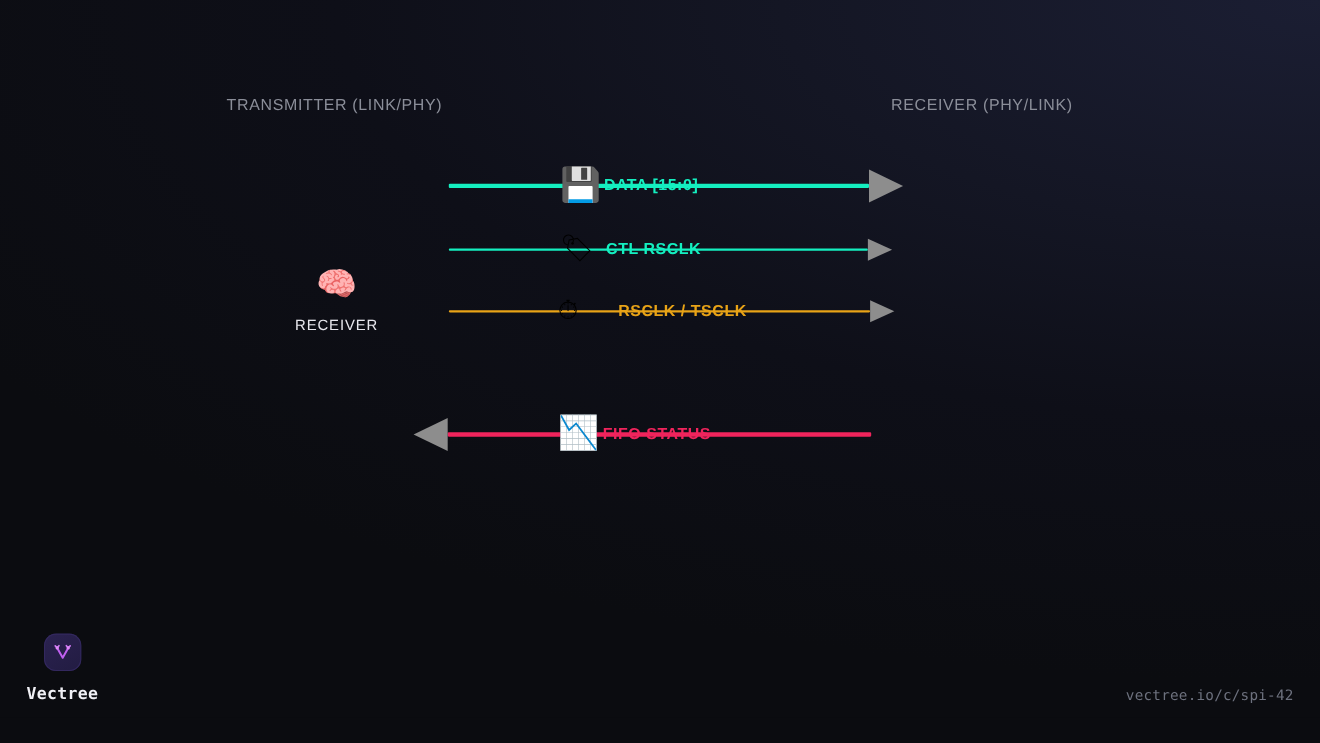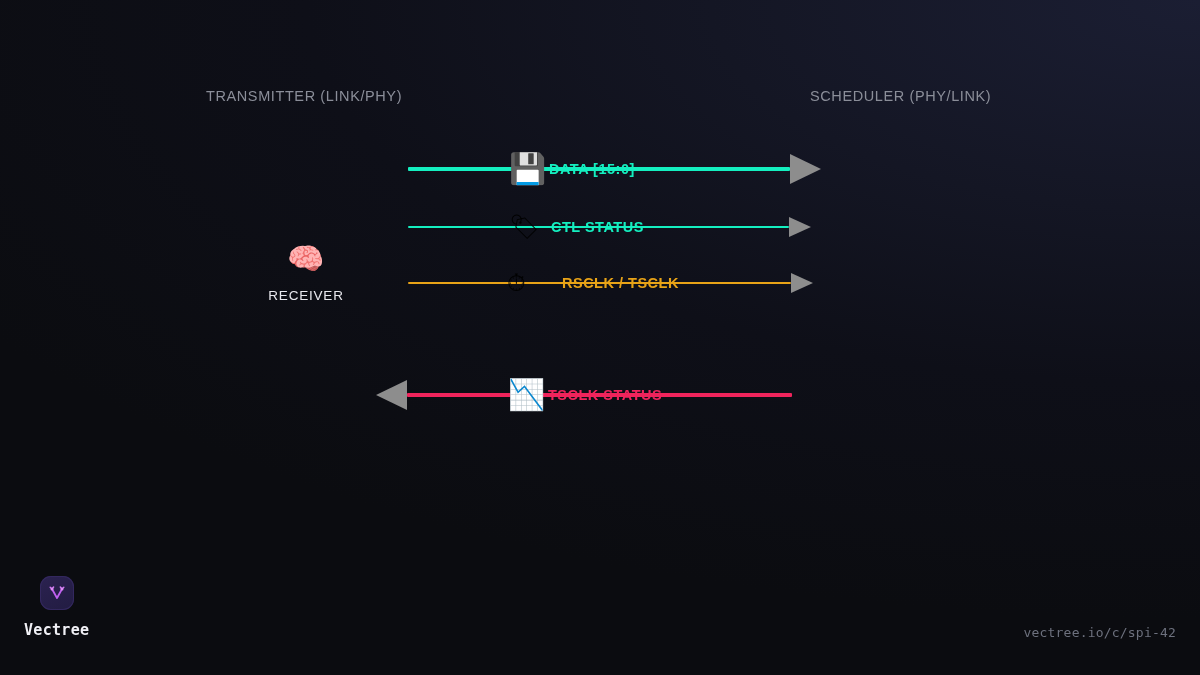--- a/index.html
+++ b/index.html
@@ -160,48 +160,48 @@
     text-align: right;
   }
 </style>
 </head>
 <body>
 
 <div id="stage">
 
   <div class="col-header" id="tx-header">TRANSMITTER (LINK/PHY)</div>
 
-  <div class="col-header" id="rx-header">SCHEDULER (PHY/LINK)</div>
+  <div class="col-header" id="rx-header">RECEIVER (PHY/LINK)</div>
 
   <div class="signal-row" style="left:408px; top:139px; width:430px;">
     <div class="wire" style="left:0; width:382px; height:4px; background:#14efc0;"></div>
     <div class="arrow right" style="left:382px;"></div>
     <span class="sig-icon" style="left:101px;">💾</span>
     <span class="sig-label" style="left:141px; color:#14efc0;">DATA [15:0]</span>
   </div>
 
   <div class="signal-row" style="left:408px; top:197px; width:420px;">
     <div class="wire" style="left:0; width:381px; height:2px; background:#14efc0;"></div>
     <div class="arrow right small" style="left:381px;"></div>
     <span class="sig-icon sm" style="left:101px;">🏷</span>
-    <span class="sig-label" style="left:143px; color:#14efc0;">CTL STATUS</span>
+    <span class="sig-label" style="left:143px; color:#14efc0;">CTL RSCLK</span>
   </div>
 
   <div class="signal-row" style="left:408px; top:253px; width:420px;">
     <div class="wire" style="left:0; width:383px; height:2px; background:#e8a317;"></div>
     <div class="arrow right small" style="left:383px;"></div>
     <span class="sig-icon sm" style="left:99px;">⏱</span>
     <span class="sig-label" style="left:154px; color:#e8a317;">RSCLK / TSCLK</span>
   </div>
 
   <div class="signal-row" style="left:376px; top:365px; width:420px;">
     <div class="wire" style="left:31px; width:385px; height:4px; background:#f0245c;"></div>
     <div class="arrow left" style="left:0;"></div>
     <span class="sig-icon" style="left:132px;">📉</span>
-    <span class="sig-label" style="left:172px; color:#f0245c;">TSCLK STATUS</span>
+    <span class="sig-label" style="left:172px; color:#f0245c;">FIFO STATUS</span>
   </div>
 
   <div id="scheduler-node">
     <span id="scheduler-icon">🧠</span>
     <span id="scheduler-label">RECEIVER</span>
   </div>
 
   <div id="brand-row">
     <div id="brand-logo">
       <svg width="20" height="20" viewBox="0 0 20 20" aria-hidden="true">

